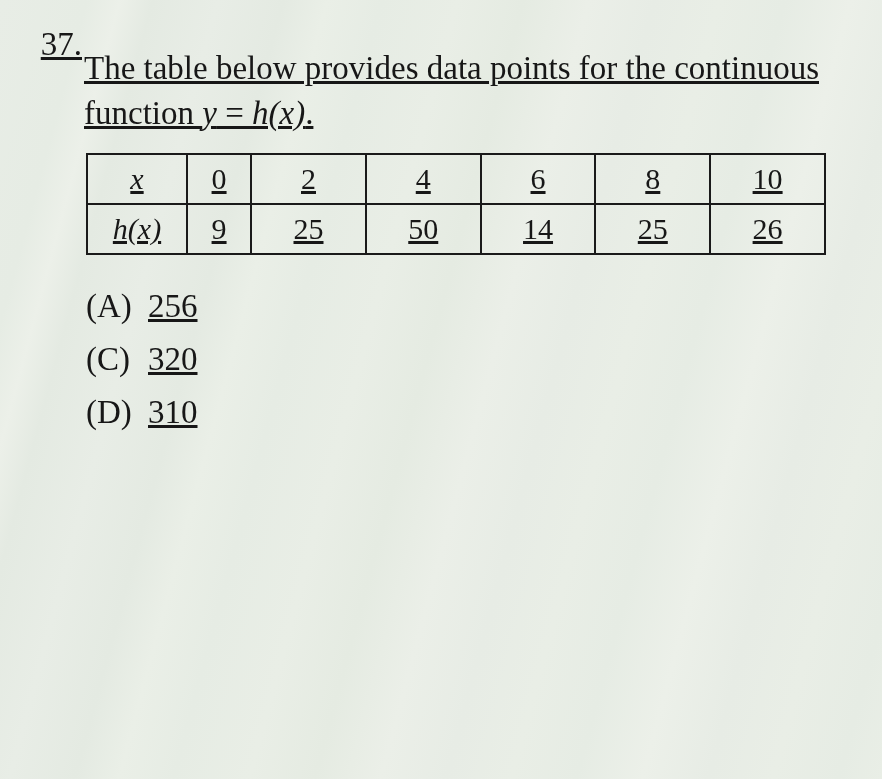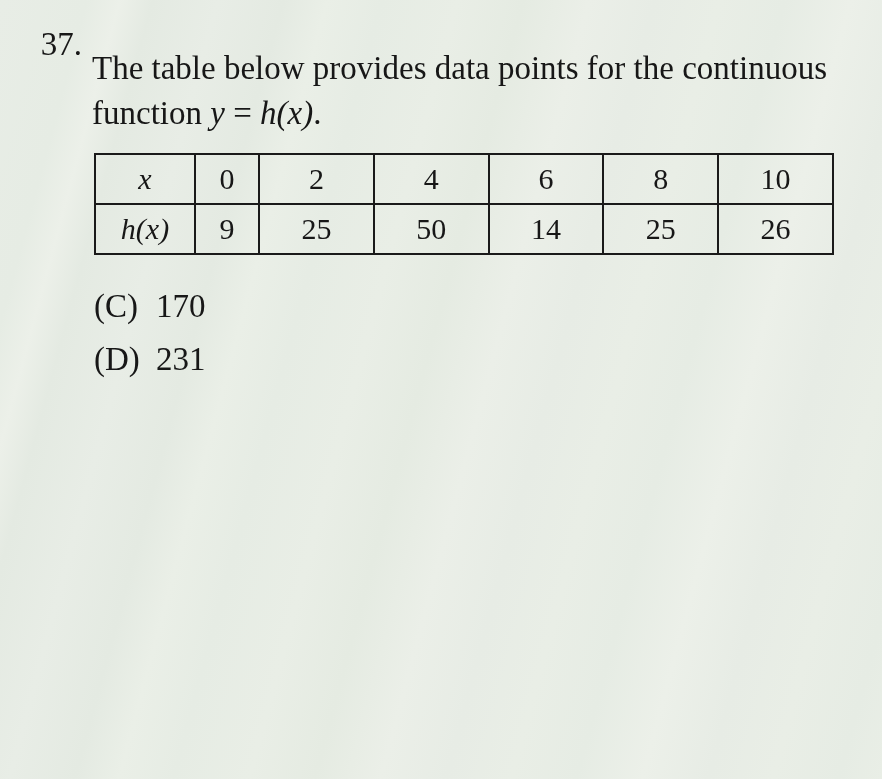--- a/index.html
+++ b/index.html
@@ -16,21 +16,22 @@
       #e8ede6 20%, #e4eae2 26%, #eaefe7 30%, #e6ece4 35%,
       #e9eee6 42%, #e5ebe2 48%, #ebefe8 54%, #e7ece5 60%,
       #e9eee6 66%, #e6ece4 72%, #ecf0e9 78%, #e7ece5 84%,
       #e9eee6 90%, #e6ece4 96%, #e9eee6 100%);
     color: #171717;
     box-sizing: border-box;
     padding: 22px 30px 20px 30px;
   }
   .question {
     display: flex;
-    gap: 10px;
+    gap: 2px;
+    text-decoration: underline;
   }
   .qnum {
     font-size: 33px;
     line-height: 1.35;
     min-width: 52px;
     text-align: right;
   }
   .qbody {
     flex: 1;
     padding-right: 4px;
@@ -110,21 +111,24 @@
         <td>14</td>
         <td>25</td>
         <td>26</td>
       </tr>
     </tbody>
       </table>
 
 
     <div class="choices">
       <div class="choice">
-        <span class="choice-label">(C)</span><span>170</span>
+        <span class="choice-label">(A)</span><span>256</span>
       </div>
       <div class="choice">
-        <span class="choice-label">(D)</span><span>231</span>
+        <span class="choice-label">(C)</span><span>320</span>
+      </div>
+      <div class="choice">
+        <span class="choice-label">(D)</span><span>310</span>
       </div>
     </div>
 
   </div>
 </div>
 
 </body></html>

